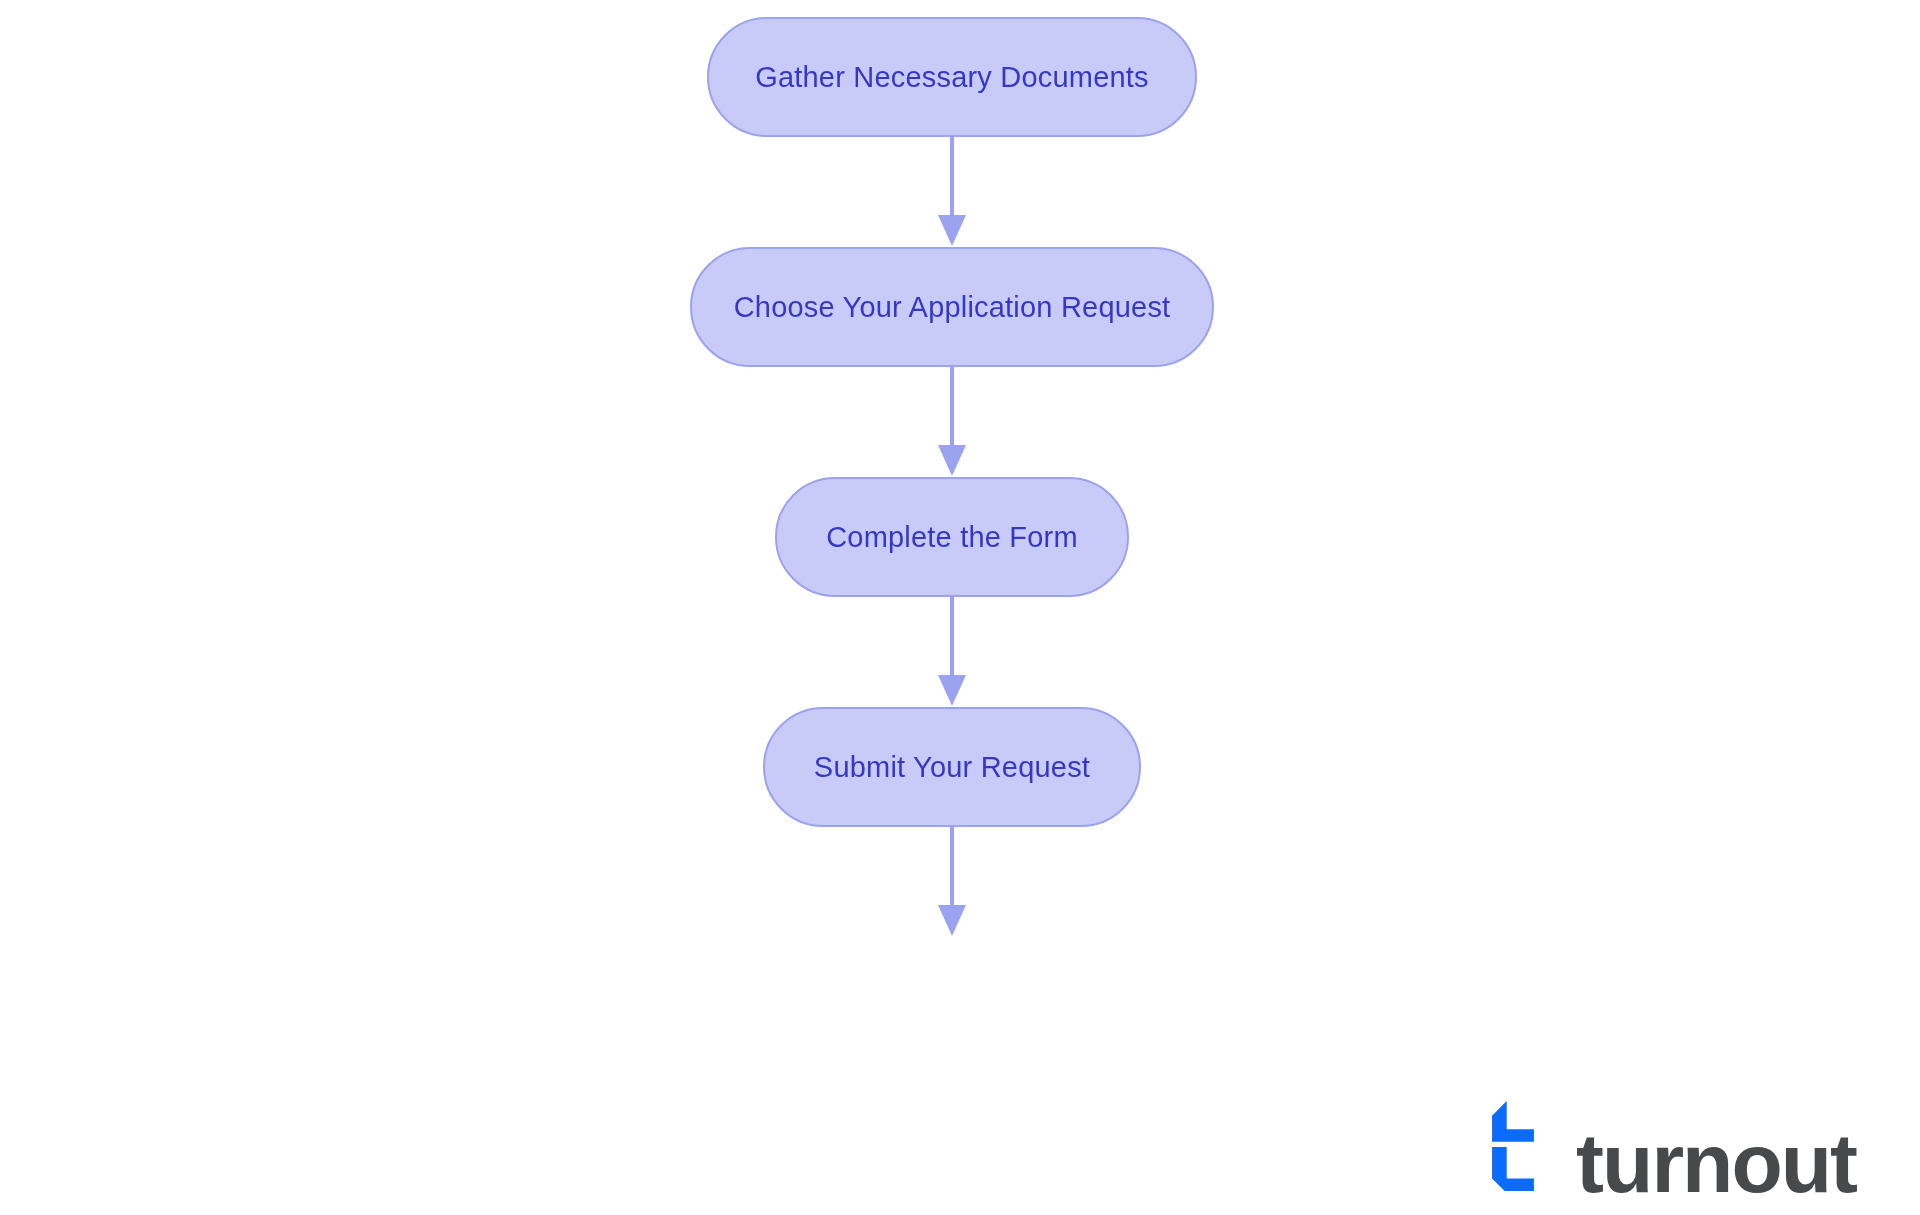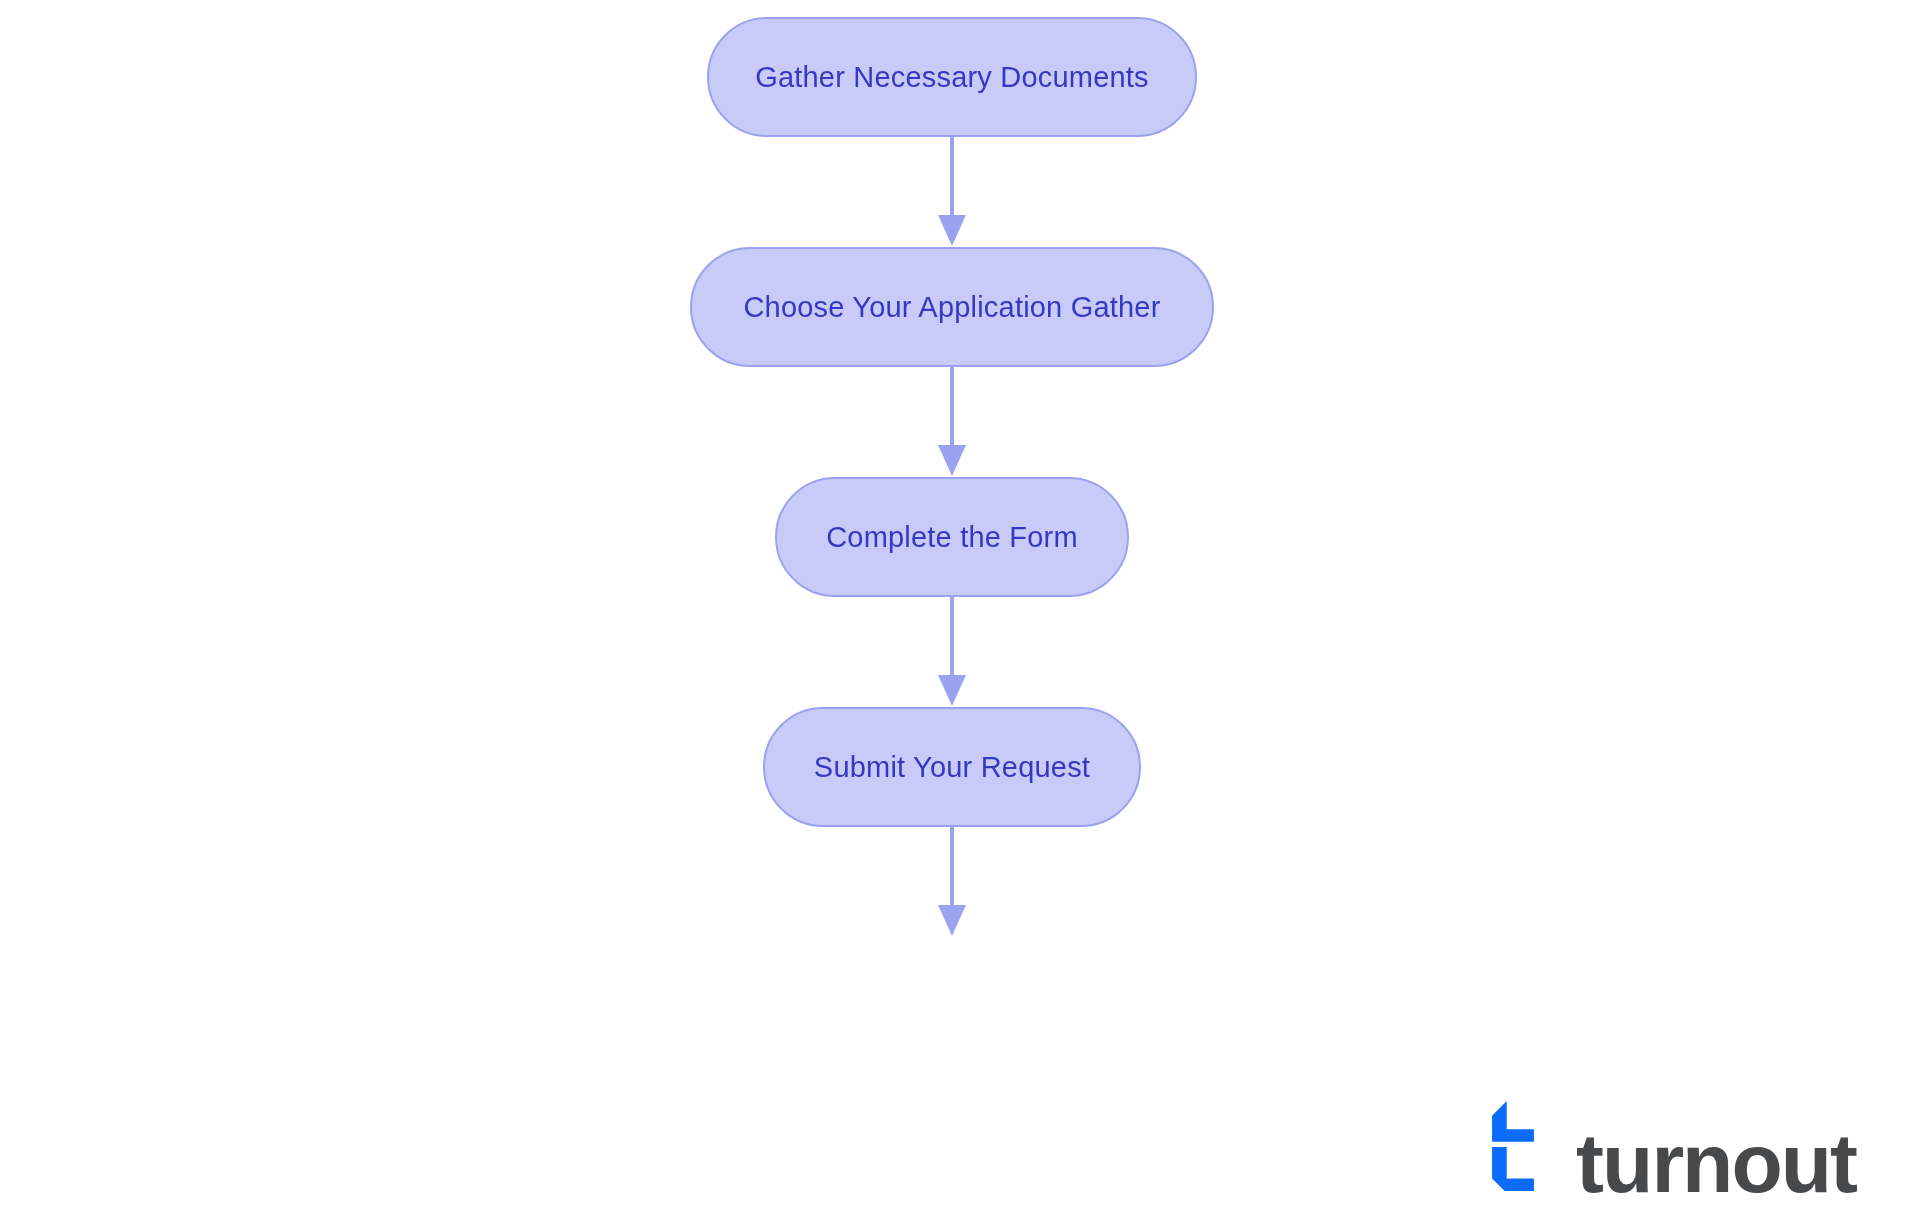--- a/index.html
+++ b/index.html
@@ -83,21 +83,21 @@
     <div class="node n1">
       <span>Gather Necessary Documents</span>
     </div>
 
     <svg class="arrow" viewBox="0 0 34 110">
       <rect x="15" y="0" width="4" height="80" fill="#9ba3f1"></rect>
       <polygon points="3,78 31,78 17,109" fill="#9ba3f1"></polygon>
     </svg>
 
     <div class="node n2">
-      <span>Choose Your Application Gather</span>
+      <span>Choose Your Application Request</span>
     </div>
 
     <svg class="arrow" viewBox="0 0 34 110">
       <rect x="15" y="0" width="4" height="80" fill="#9ba3f1"></rect>
       <polygon points="3,78 31,78 17,109" fill="#9ba3f1"></polygon>
     </svg>
 
     <div class="node n3">
       <span>Complete the Form</span>
     </div>

